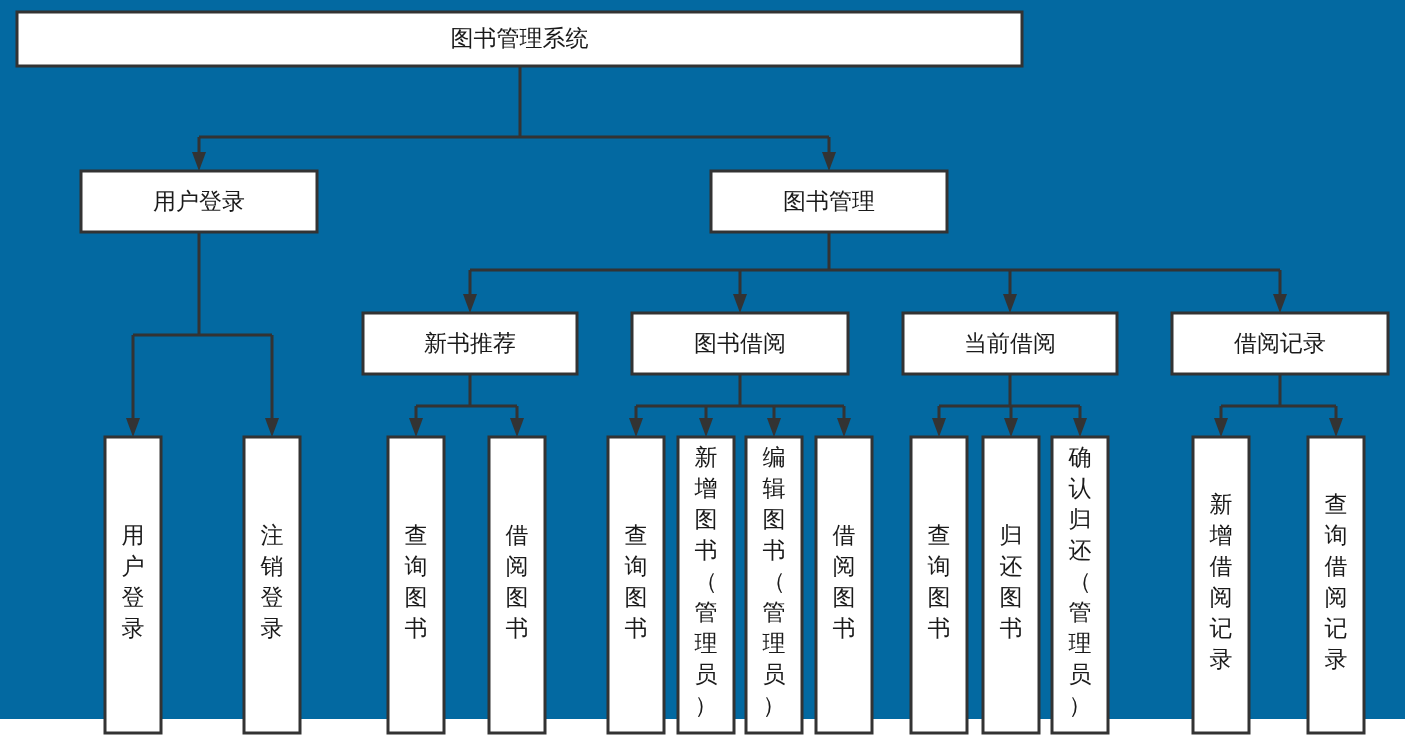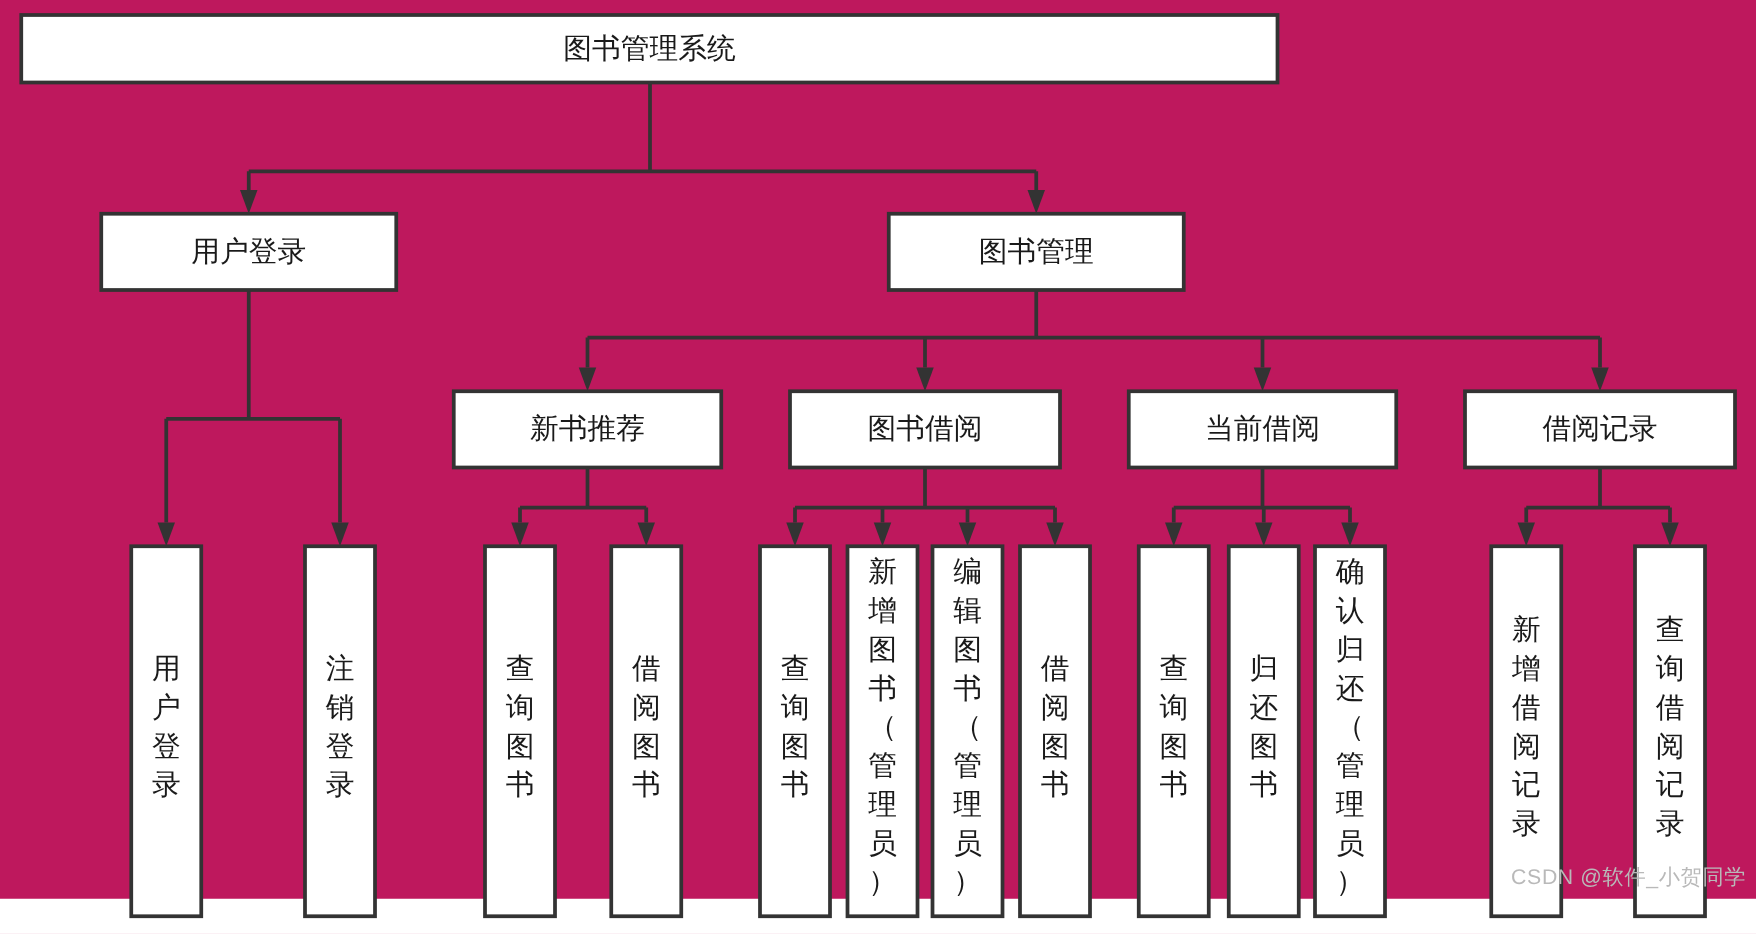--- a/index.html
+++ b/index.html
@@ -1,21 +1,21 @@
 <!DOCTYPE html>
 <html><head>
 <meta charset="utf-8">
 <style>
   html,body{margin:0;padding:0;background:#ffffff;}
   body{
     width:1405px;height:747px;overflow:hidden;
     font-family:"Liberation Sans","DejaVu Sans",sans-serif;
     -webkit-font-smoothing:antialiased;
   }
-  #diagram-root{position:relative;width:1405px;height:719px;background:#be185d;}
+  #diagram-root{position:relative;width:1405px;height:719px;background:#0369a1;}
   svg#flow{position:absolute;left:0;top:0;width:1405px;height:747px;}
   .box-rect{fill:#ffffff;stroke:#333333;stroke-width:3;}
   .conn{stroke:#333333;stroke-width:3;fill:none;stroke-linecap:butt;}
   .arrow-head{fill:#333333;stroke:none;}
   .box-label{
     font-family:"Liberation Sans","DejaVu Sans",sans-serif;
     font-size:23px;fill:#1a1a1a;
     dominant-baseline:middle;text-anchor:middle;
   }
   .vbox-label{
@@ -165,14 +165,13 @@
         <g>
           <rect x="1193" y="437" width="56" height="296" class="box-rect"></rect>
           <text x="1221" y="511.5" class="vbox-label"><tspan x="1221" dy="0">新</tspan><tspan x="1221" dy="31">增</tspan><tspan x="1221" dy="31">借</tspan><tspan x="1221" dy="31">阅</tspan><tspan x="1221" dy="31">记</tspan><tspan x="1221" dy="31">录</tspan></text>
         </g>
         <g>
           <rect x="1308" y="437" width="56" height="296" class="box-rect"></rect>
           <text x="1336" y="511.5" class="vbox-label"><tspan x="1336" dy="0">查</tspan><tspan x="1336" dy="31">询</tspan><tspan x="1336" dy="31">借</tspan><tspan x="1336" dy="31">阅</tspan><tspan x="1336" dy="31">记</tspan><tspan x="1336" dy="31">录</tspan></text>
         </g>
       </g>
   </svg>
-  <div class="watermark">CSDN @软件_小贺同学</div>
 </div>
 
 </body></html>

